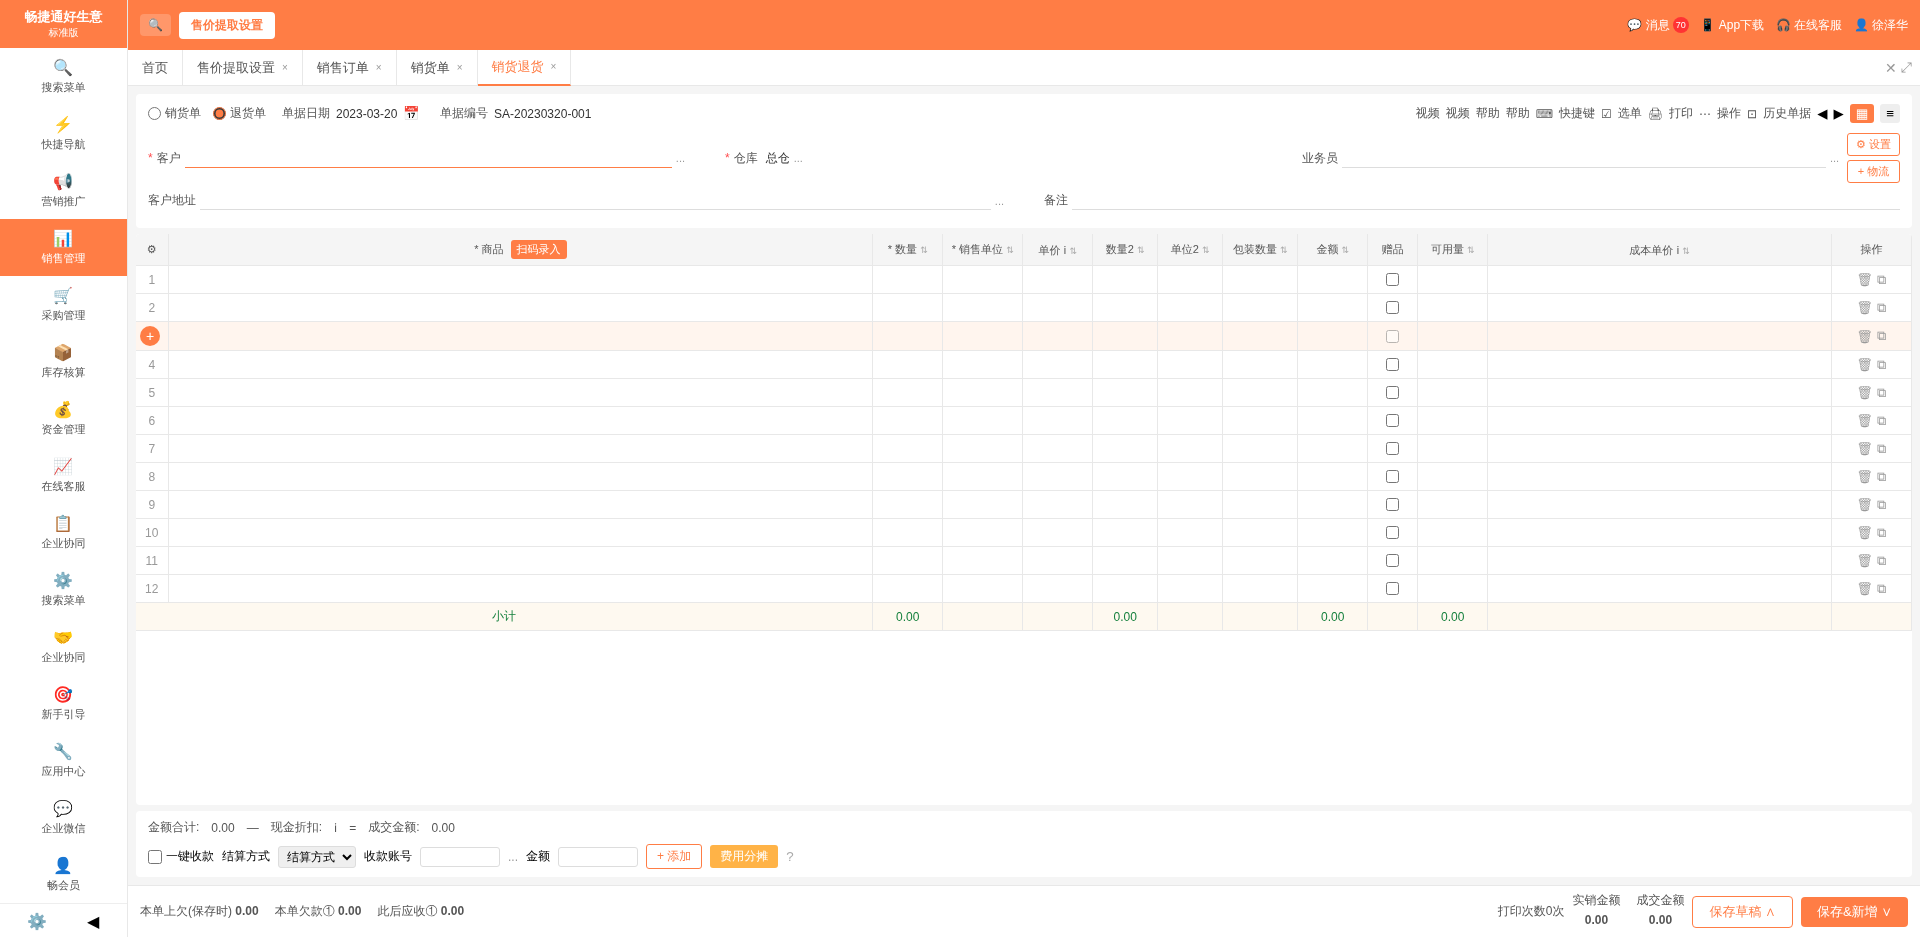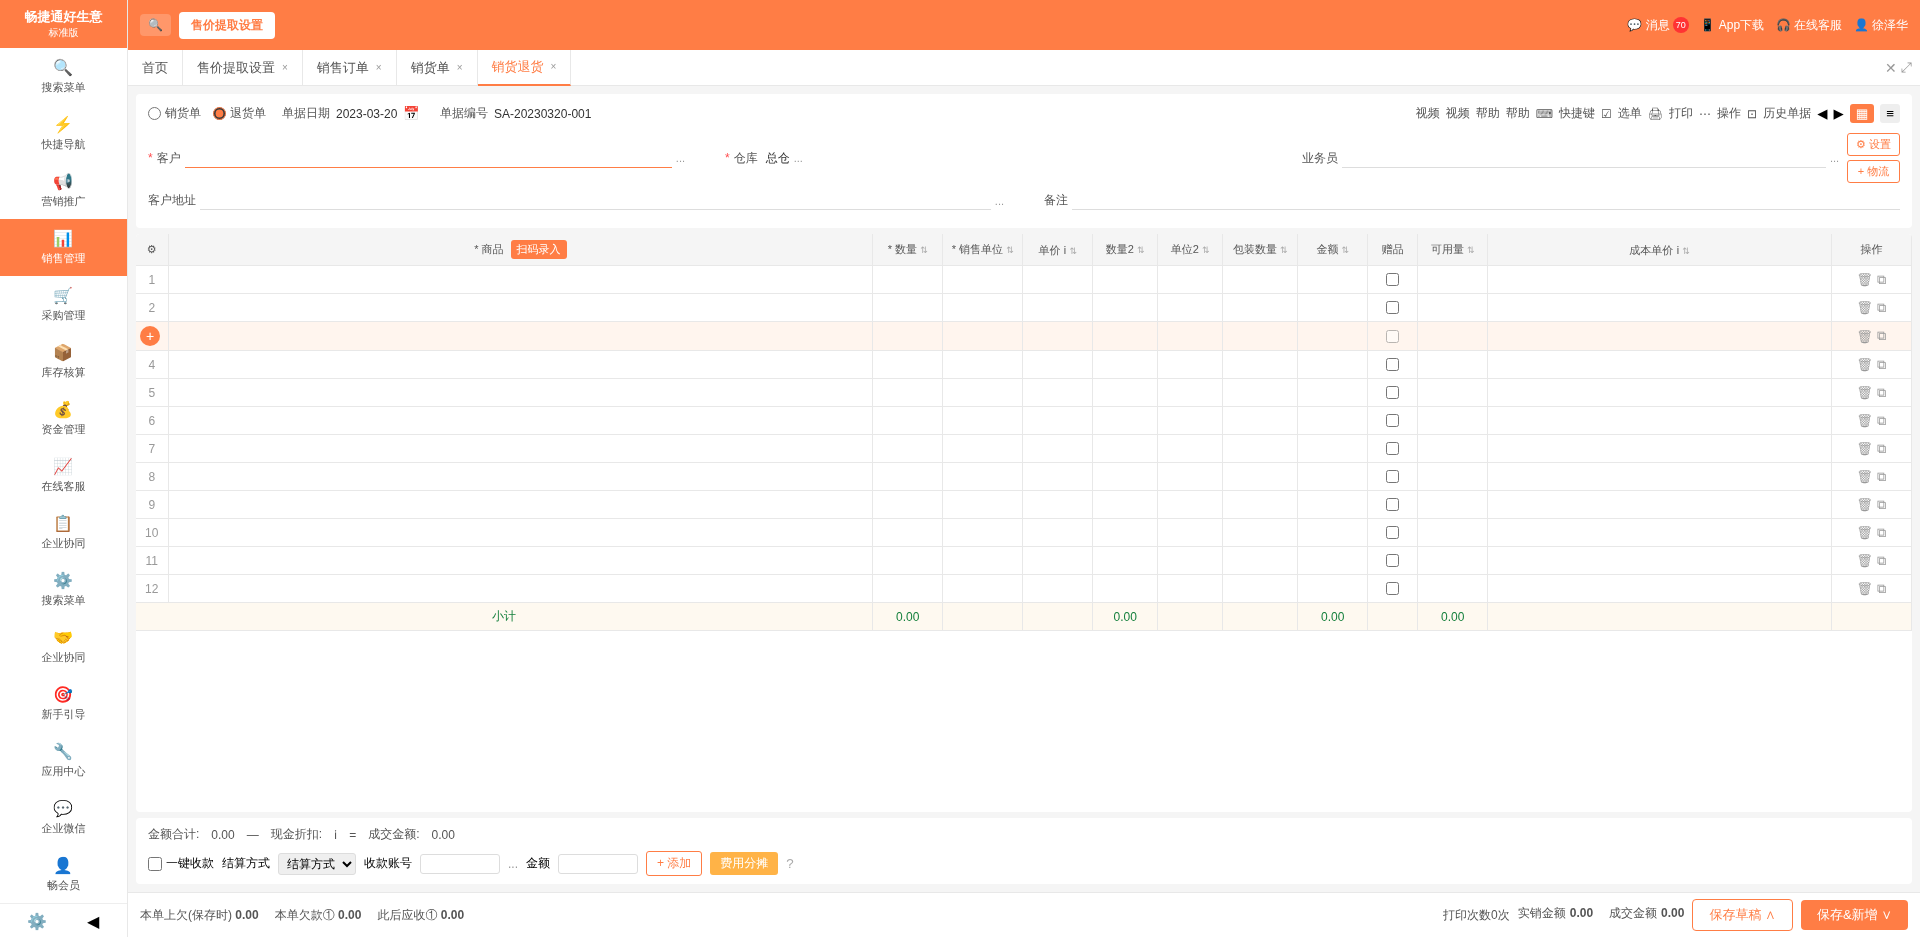--- a/index.html
+++ b/index.html
@@ -86,21 +86,21 @@
     .footer-input { border: 1px solid #ddd; border-radius: 3px; padding: 2px 6px; font-size: 12px; width: 80px; }
     .add-btn { border: 1px solid #ff7d45; color: #ff7d45; background: #fff; border-radius: 3px; padding: 3px 10px; font-size: 12px; cursor: pointer; }
     .yellow-btn { background: #ffb347; color: #fff; border: none; border-radius: 3px; padding: 3px 10px; font-size: 12px; cursor: pointer; }
 
     
     .status-bar { background: #fff; border-top: 1px solid #e8e8e8; padding: 6px 12px; display: flex; align-items: center; gap: 16px; font-size: 12px; color: #555; }
     .status-bar-right { margin-left: auto; display: flex; align-items: center; gap: 8px; }
 
     
     .summary-panel { position: absolute; right: 0; bottom: 60px; background: #fff; border: 1px solid #e8e8e8; border-radius: 4px; padding: 8px 16px; width: 180px; }
-    .summary-row { display: flex; justify-content: space-between; font-size: 12px; margin-bottom: 4px; }
+    .summary-row { display: flex; justify-content: space-between; font-size: 12px; margin-bottom: 4px; flex-direction: column; }
     .save-draft-btn { background: #fff; border: 1px solid #ff7d45; color: #ff7d45; border-radius: 4px; padding: 6px 16px; font-size: 13px; cursor: pointer; }
     .save-new-btn { background: #ff7d45; border: none; color: #fff; border-radius: 4px; padding: 6px 16px; font-size: 13px; cursor: pointer; }
     .checkbox-cell { display: flex; align-items: center; justify-content: center; }
   </style>
 </head>
 <body>
 
 <div class="sidebar">
   <div class="sidebar-logo">
     <div class="logo-title">畅捷通好生意</div>

